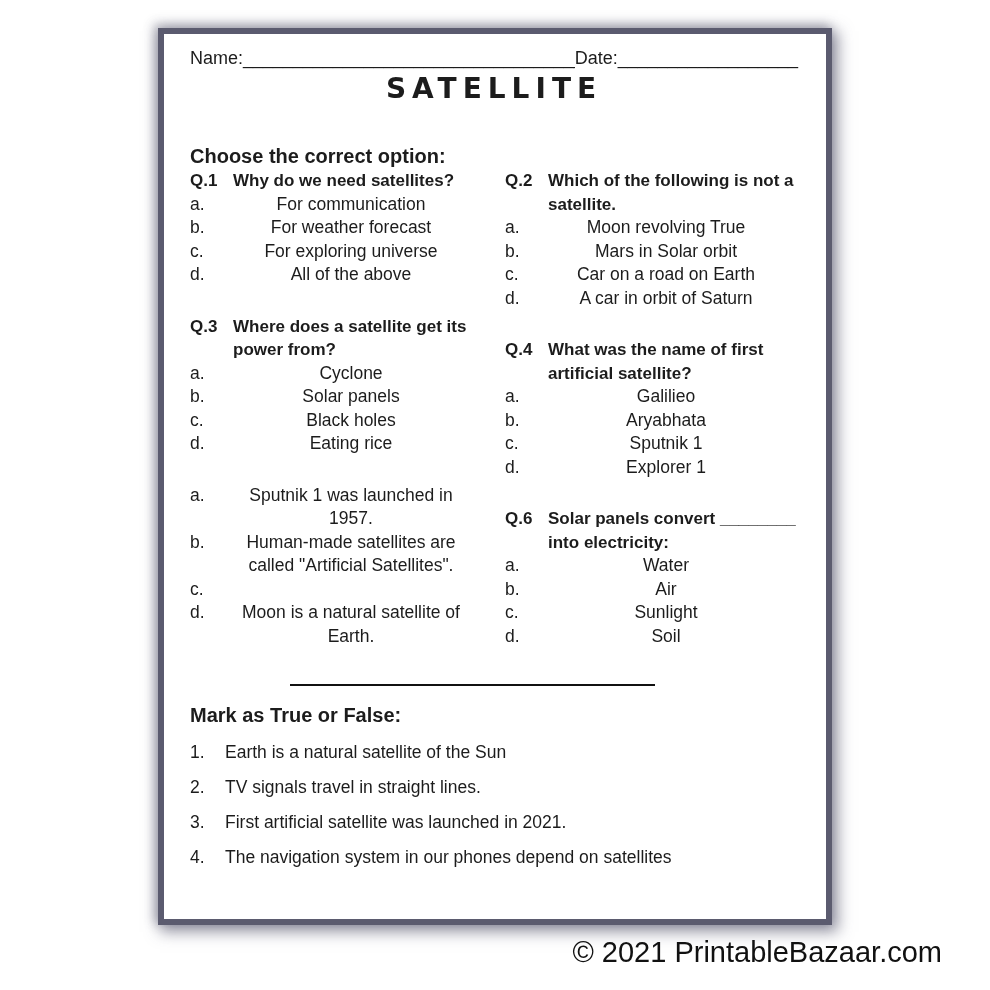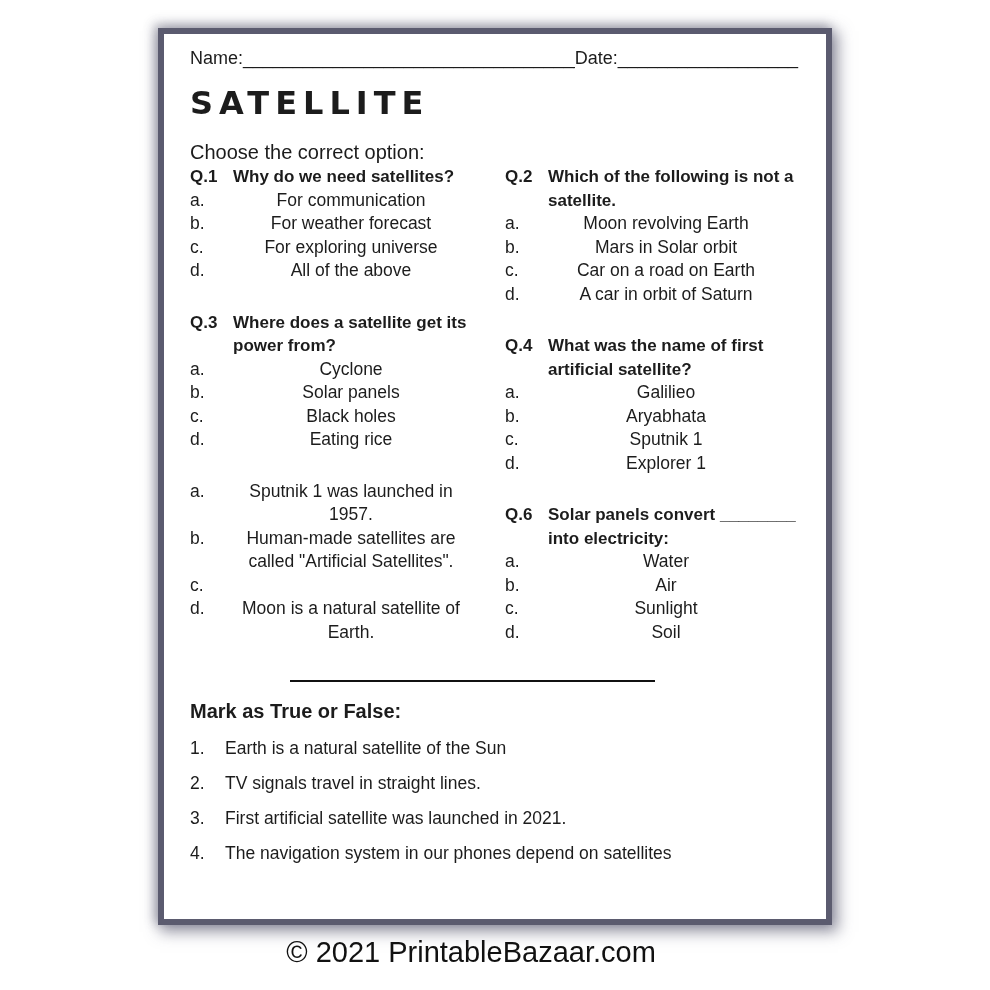--- a/index.html
+++ b/index.html
@@ -23,32 +23,32 @@
   }
   .name-row {
     display: flex;
     font-size: 18px;
     white-space: nowrap;
   }
   .name-part { width: 397px; overflow: hidden; }
   .date-part { }
   .blank { letter-spacing: 0; }
   .title {
-    margin-top: 14px;
-    text-align: left;
+    margin-top: 0;
+    text-align: center;
     font-family: "DejaVu Sans", sans-serif;
-    font-size: 32px;
+    font-size: 28px;
     font-weight: 800;
     letter-spacing: 6px;
     line-height: 40px;
   }
   .section-heading {
-    margin-top: 16px;
+    margin-top: 34px;
     font-size: 20px;
-    font-weight: normal;
+    font-weight: bold;
     line-height: 26px;
   }
   .columns {
     display: flex;
   }
   .col { width: 293px; }
   .col-left { margin-right: 22px; }
   .qblock { margin-bottom: 28px; }
   .qrow, .orow {
     display: grid;
@@ -76,21 +76,21 @@
     display: grid;
     grid-template-columns: 35px 1fr;
     font-size: 17.5px;
     line-height: 24px;
     margin-bottom: 11px;
   }
   .footer {
     position: absolute;
     top: 934px; left: 0;
     width: 942px;
-    text-align: center;
+    text-align: right;
     font-size: 29px;
     line-height: 36px;
     color: #111;
   }
 </style>
 </head>
 <body>
 
 <div class="paper">
 
@@ -179,21 +179,21 @@
 
     <div class="col">
 
       <div class="qblock">
         <div class="qrow">
           <span>Q.2</span>
           <span>Which of the following is not a satellite.</span>
         </div>
         <div class="orow">
           <span>a.</span>
-          <span class="option-text">Moon revolving Earth</span>
+          <span class="option-text">Moon revolving True</span>
         </div>
         <div class="orow">
           <span>b.</span>
           <span class="option-text">Mars in Solar orbit</span>
         </div>
         <div class="orow">
           <span>c.</span>
           <span class="option-text">Car on a road on Earth</span>
         </div>
         <div class="orow">

